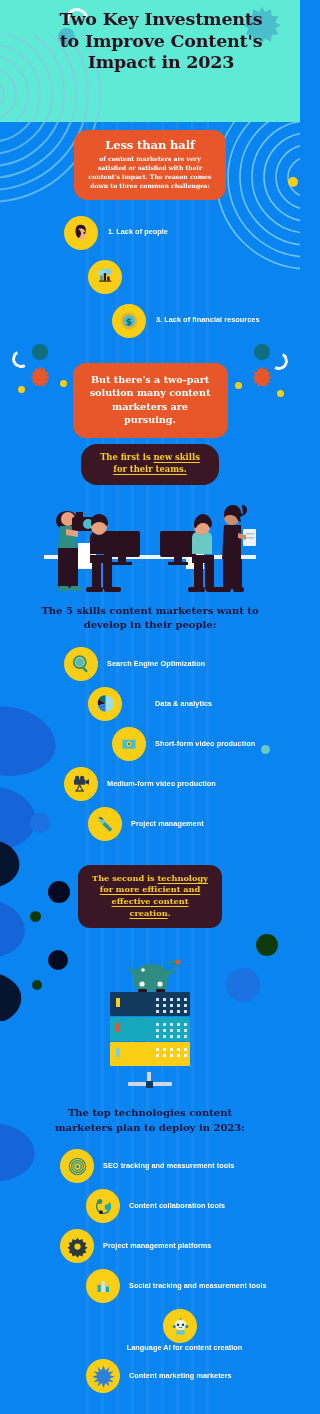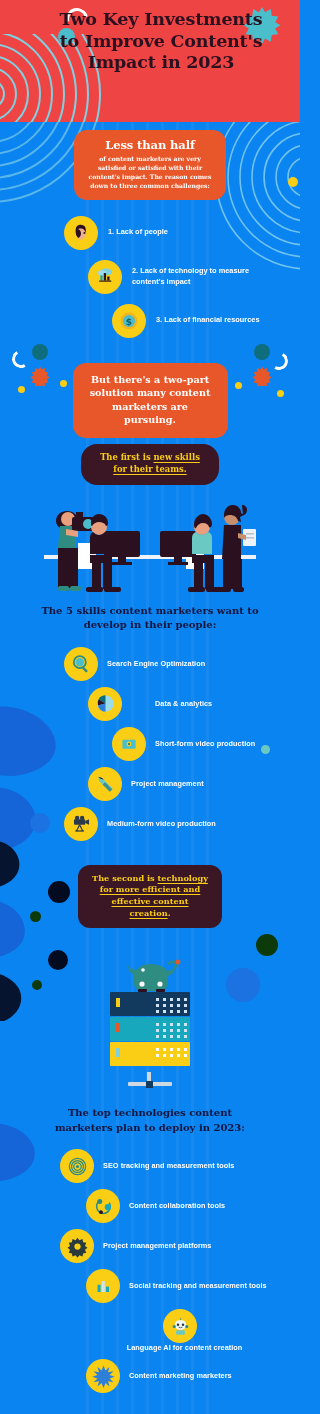--- a/index.html
+++ b/index.html
@@ -9,21 +9,21 @@
     background: #0A84F0;
     width: 300px;
     position: relative;
     overflow-x: hidden;
   }
   .infographic { position: relative; width: 300px; }
 
   
   .header {
     position: relative;
-    background: #ef4444;
+    background: #5eead4;
     height: 122px;
     overflow: hidden;
   }
   .header-title {
     position: relative;
     z-index: 6;
     text-align: center;
     padding: 9px 28px 0 50px;
     font-family: "DejaVu Serif", serif;
     font-weight: bold;
@@ -207,21 +207,20 @@
           <div class="bubble">
             <svg width="23" height="23" viewBox="0 0 40 40">
               <ellipse cx="21" cy="12" rx="11" ry="6" fill="#7FD0E0"></ellipse>
               <ellipse cx="14" cy="14" rx="7" ry="5" fill="#9BDCE8"></ellipse>
               <rect x="11" y="18" width="4" height="9" fill="#17A8BE"></rect>
               <rect x="17" y="14" width="4" height="13" fill="#2B1020"></rect>
               <rect x="23" y="20" width="4" height="7" fill="#2B1020"></rect>
               <rect x="9" y="27" width="21" height="2" fill="#2B1020"></rect>
             </svg>
           </div>
-          <div class="chal-label" style="max-width:118px;">2. Lack of technology to measure content's impact</div>
         </div>
 
         <div class="list-row" style="margin-left:112px; margin-top:10px;">
           <div class="bubble">
             <svg width="24" height="24" viewBox="0 0 40 40">
               <circle cx="20" cy="20" r="14" fill="#F0B41E"></circle>
               <circle cx="20" cy="20" r="10" fill="#4BBECB"></circle>
               <text x="20" y="26" font-size="15" font-family="DejaVu Sans" font-weight="bold" fill="#0F5F6E" text-anchor="middle">$</text>
             </svg>
           </div>
@@ -355,43 +354,43 @@
           <div class="bubble">
             <svg width="24" height="24" viewBox="0 0 40 40">
               <rect x="9" y="13" width="22" height="15" rx="2" fill="#4BBECB"></rect>
               <circle cx="20" cy="20" r="4" fill="#FACE14"></circle>
               <circle cx="20" cy="20" r="1.8" fill="#0F6E7E"></circle>
             </svg>
           </div>
           <div class="row-label">Short-form video production</div>
         </div>
 
-        <div class="list-row" style="margin-left:88px; margin-top:6px;">
-          <div class="bubble">
-            <svg width="24" height="24" viewBox="0 0 40 40">
-              <path d="M9 8l6 2 18 18-5 5L10 15z" fill="#6BC9C4"></path>
-              <path d="M9 8l6 2 3 3-6-2z" fill="#2B1020"></path>
-              <path d="M20 17l12 12-4 4-12-12z" fill="#3E8F88"></path>
-            </svg>
-          </div>
-          <div class="row-label">Project management</div>
-        </div>
-
         <div class="list-row" style="margin-left:64px; margin-top:6px;">
           <div class="bubble">
             <svg width="25" height="25" viewBox="0 0 40 40">
               <rect x="8" y="13" width="18" height="9" rx="1.5" fill="#2B3A4A"></rect>
               <circle cx="13" cy="11" r="3.5" fill="#2B3A4A"></circle>
               <circle cx="21" cy="11" r="3.5" fill="#2B3A4A"></circle>
               <path d="M26 16l6-3v9l-6-3z" fill="#2B3A4A"></path>
               <path d="M17 22l-5 10M17 22l5 10" stroke="#2B3A4A" stroke-width="2"></path>
               <rect x="10" y="31" width="14" height="2" fill="#2B3A4A"></rect>
             </svg>
           </div>
           <div class="row-label">Medium-form video production</div>
+        </div>
+
+        <div class="list-row" style="margin-left:88px; margin-top:6px;">
+          <div class="bubble">
+            <svg width="24" height="24" viewBox="0 0 40 40">
+              <path d="M9 8l6 2 18 18-5 5L10 15z" fill="#6BC9C4"></path>
+              <path d="M9 8l6 2 3 3-6-2z" fill="#2B1020"></path>
+              <path d="M20 17l12 12-4 4-12-12z" fill="#3E8F88"></path>
+            </svg>
+          </div>
+          <div class="row-label">Project management</div>
         </div>
       </div>
 
       <div style="padding-top:24px;">
         <div class="callout-dark tech" style="width:144px;border-radius:12px;">
           <span>The second is </span><u>technology for more efficient and effective content creation</u><span>.</span>
         </div>
       </div>
 
       <div style="padding-top:14px; position:relative;">

